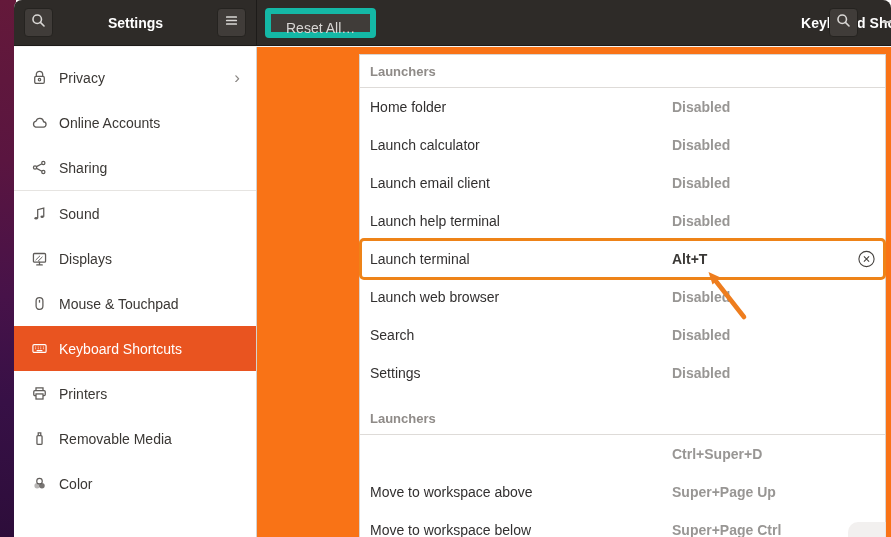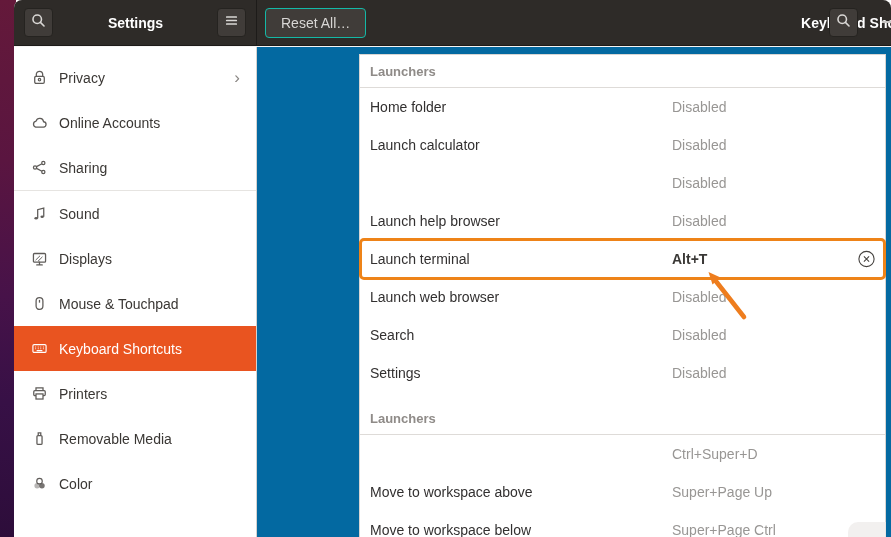--- a/index.html
+++ b/index.html
@@ -19,49 +19,49 @@
     border-bottom:1px solid #1d1b19; display:flex; }
   .hdr-left { width:243px; position:relative; border-right:1px solid #1d1b19; flex:none; }
   .hdr-right { flex:1; position:relative; }
   .icon-btn { position:absolute; top:8px; width:29px; height:29px; background:#403c39;
     border:1px solid #252320; border-radius:4px; display:flex; align-items:center;
     justify-content:center; color:#d9d7d5; cursor:pointer; }
   .icon-btn svg { width:17px; height:17px; }
   .hdr-title { position:absolute; top:0; height:46px; line-height:46px; color:#ffffff;
     font-weight:bold; font-size:14px; text-align:center; white-space:nowrap; }
   .reset-btn { position:absolute; left:8px; top:8px; height:30px; padding:0 15px;
-    background:#403c39; border:1px solid #14b8a6; border-radius:4px; color:#d8d6d4;
+    background:#403c39; border:6px solid #14b8a6; border-radius:4px; color:#d8d6d4;
     font-size:14px; line-height:28px; cursor:pointer; white-space:nowrap; }
   .min-dash { position:absolute; left:868px; top:21px; width:9px; height:2px; background:#c9c7c5; }
 
   
   .bodyrow { position:absolute; top:47px; left:0; right:0; bottom:0; display:flex; }
 
   .sidebar { width:243px; flex:none; background:#ffffff; border-right:1px solid #d5d2cf;
     padding-top:8px; overflow:hidden; }
   .side-item { height:45px; display:flex; align-items:center; padding:0 16px;
     color:#3a3734; font-size:14px; cursor:pointer; }
   .side-item .ic { width:18px; height:18px; margin-right:11px; color:#5f5c59; flex:none;
     display:flex; align-items:center; justify-content:center; }
   .side-item .ic svg { width:17px; height:17px; }
   .side-item.selected { background:#E95420; color:#ffffff; }
   .side-item.selected .ic { color:#ffffff; }
   .side-sep { height:1px; background:#e6e4e1; }
   .chev { margin-left:auto; color:#8a8784; font-size:17px; line-height:1; }
 
-  .content { flex:1; position:relative; background:#0369a1; overflow:hidden; }
+  .content { flex:1; position:relative; background:#f97316; overflow:hidden; }
 
   .frame { position:absolute; left:102px; top:7px; width:527px; bottom:-3px;
     background:#ffffff; border:1px solid #d8d5d2; overflow:hidden; }
   .sec-header { height:33px; display:flex; align-items:center; padding:0 10px;
     border-bottom:1px solid #dedbd8; color:#8f8b88; font-weight:bold; font-size:13px; }
   .sec-header.second { margin-top:10px; }
   .srow { height:38px; display:flex; align-items:center; padding:0 10px;
     position:relative; font-size:14px; color:#323030; cursor:pointer; }
-  .srow .value { position:absolute; left:312px; color:#989694; font-size:14px; white-space:nowrap; }
+  .srow .value { position:absolute; left:312px; color:#989694; font-size:14px; white-space:nowrap;font-weight:bold; }
   .srow .value.set { color:#3a3836; font-weight:bold; }
   .clear-btn { position:absolute; right:9px; top:50%; transform:translateY(-50%);
     width:19px; height:19px; color:#45423f; cursor:pointer; }
   .clear-btn svg { width:19px; height:19px; }
 
   .highlight { position:absolute; left:102px; top:191px; width:527px; height:42px;
     border:3px solid #ee8318; border-radius:5px; pointer-events:none; }
 
   .arrow-annot { position:absolute; left:440px; top:220px; width:62px; height:58px;
     pointer-events:none; }
@@ -233,24 +233,25 @@
 
           <div class="srow">
             <span>Home folder</span>
             <span class="value">Disabled</span>
           </div>
           <div class="srow">
             <span>Launch calculator</span>
             <span class="value">Disabled</span>
           </div>
           <div class="srow">
-            <span class="value">Disabled</span>
-          </div>
-          <div class="srow">
-            <span>Launch help browser</span>
+            <span>Launch email client</span>
+            <span class="value">Disabled</span>
+          </div>
+          <div class="srow">
+            <span>Launch help terminal</span>
             <span class="value">Disabled</span>
           </div>
           <div class="srow">
             <span>Launch terminal</span>
             <span class="value set">Alt+T</span>
             <span class="clear-btn">
               <span>
                 <svg viewBox="0 0 19 19" fill="none" stroke="currentColor" stroke-width="1.1">
                   <circle cx="9.5" cy="9.5" r="7.6"></circle>
                     <path d="M6.9 6.9l5.2 5.2M12.1 6.9l-5.2 5.2"></path>

